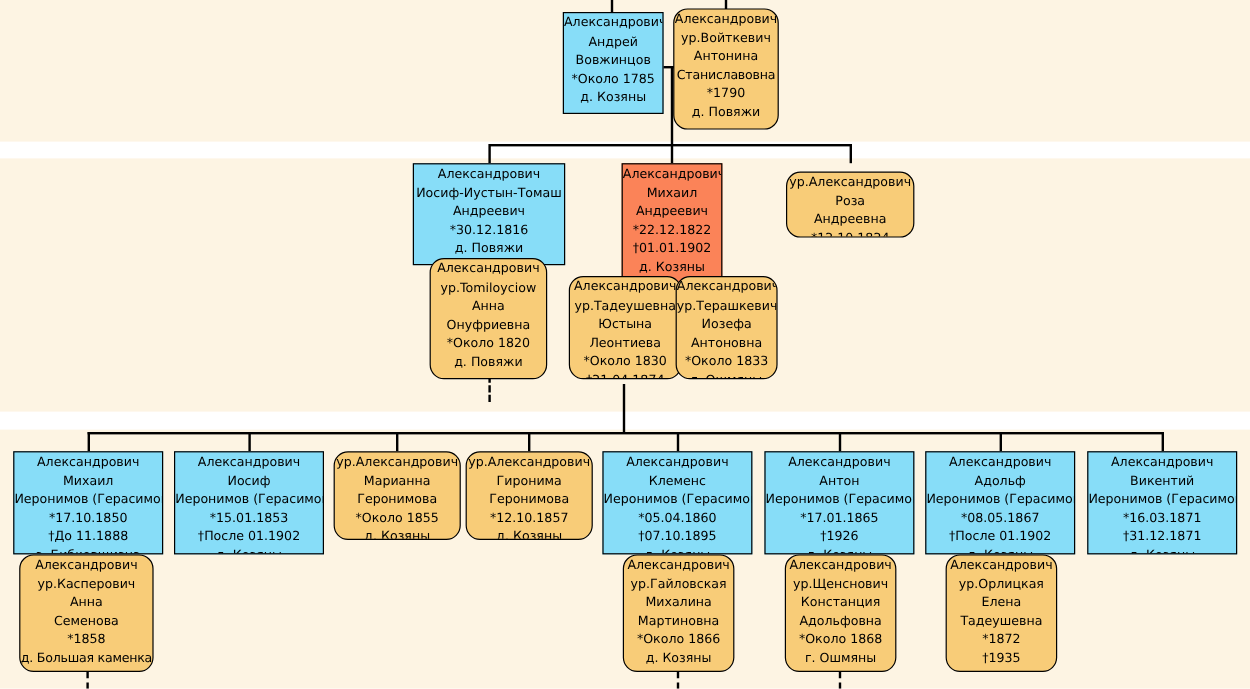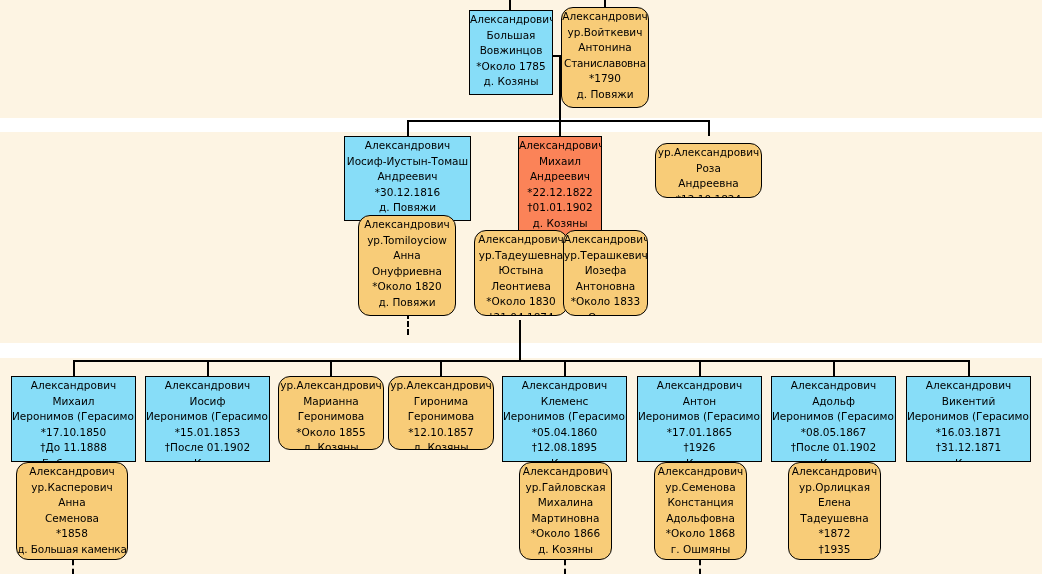--- a/index.html
+++ b/index.html
@@ -112,21 +112,21 @@
   <div class="line-v" style="left:699px; top:360px; height:16px;"></div>
   <div class="line-v" style="left:833px; top:360px; height:16px;"></div>
   <div class="line-v" style="left:968px; top:360px; height:16px;"></div>
 
   <div class="line-v dotted" style="left:72px; top:560px; height:14px;"></div>
   <div class="line-v dotted" style="left:564px; top:560px; height:14px;"></div>
   <div class="line-v dotted" style="left:699px; top:560px; height:14px;"></div>
 
   <div class="person male" style="left:469px; top:10px; width:84px; height:85px;">
     <span class="ln">Александрович</span>
-    <span class="ln">Большая</span>
+    <span class="ln">Андрей</span>
     <span class="ln">Вовжинцов</span>
     <span class="ln">*Около 1785</span>
     <span class="ln">д. Козяны</span>
   </div>
 
   <div class="person female" style="left:561px; top:7px; width:88px; height:101px;">
     <span class="ln">Александрович</span>
     <span class="ln">ур.Войткевич</span>
     <span class="ln">Антонина</span>
     <span class="ln tight">Станиславовна</span>
@@ -227,21 +227,21 @@
     <span class="ln">Геронимова</span>
     <span class="ln">*12.10.1857</span>
     <span class="ln">д. Козяны</span>
   </div>
 
   <div class="person male" style="left:502px; top:376px; width:125px; height:86px;">
     <span class="ln">Александрович</span>
     <span class="ln">Клеменс</span>
     <span class="ln">Иеронимов (Герасимов)</span>
     <span class="ln">*05.04.1860</span>
-    <span class="ln">†12.08.1895</span>
+    <span class="ln">†07.10.1895</span>
     <span class="ln">д. Козяны</span>
   </div>
 
   <div class="person female" style="left:519px; top:462px; width:93px; height:98px;">
     <span class="ln">Александрович</span>
     <span class="ln">ур.Гайловская</span>
     <span class="ln">Михалина</span>
     <span class="ln">Мартиновна</span>
     <span class="ln">*Около 1866</span>
     <span class="ln">д. Козяны</span>
@@ -251,21 +251,21 @@
     <span class="ln">Александрович</span>
     <span class="ln">Антон</span>
     <span class="ln">Иеронимов (Герасимов)</span>
     <span class="ln">*17.01.1865</span>
     <span class="ln">†1926</span>
     <span class="ln">д. Козяны</span>
   </div>
 
   <div class="person female" style="left:654px; top:462px; width:93px; height:98px;">
     <span class="ln">Александрович</span>
-    <span class="ln">ур.Семенова</span>
+    <span class="ln">ур.Щенснович</span>
     <span class="ln">Констанция</span>
     <span class="ln">Адольфовна</span>
     <span class="ln">*Около 1868</span>
     <span class="ln">г. Ошмяны</span>
   </div>
 
   <div class="person male" style="left:771px; top:376px; width:125px; height:86px;">
     <span class="ln">Александрович</span>
     <span class="ln">Адольф</span>
     <span class="ln">Иеронимов (Герасимов)</span>

